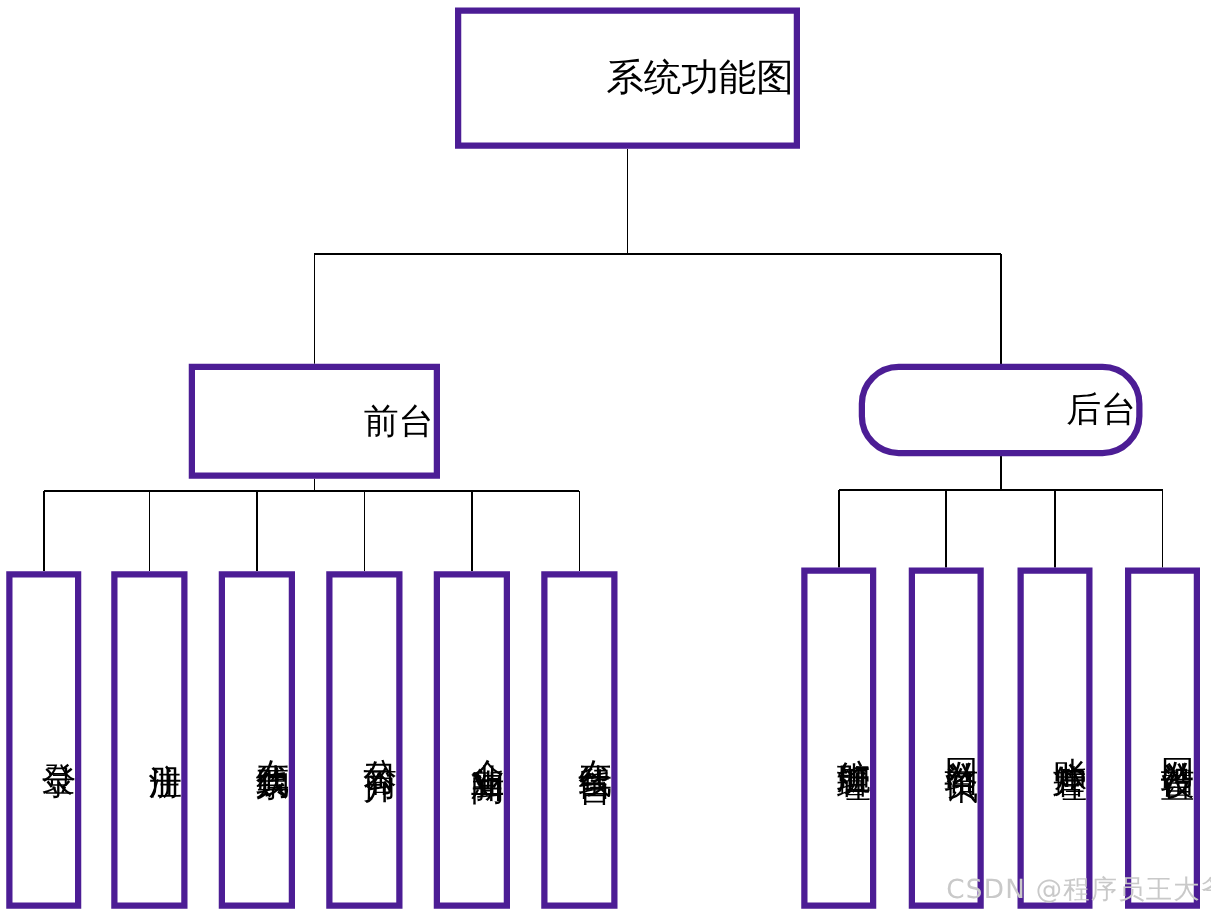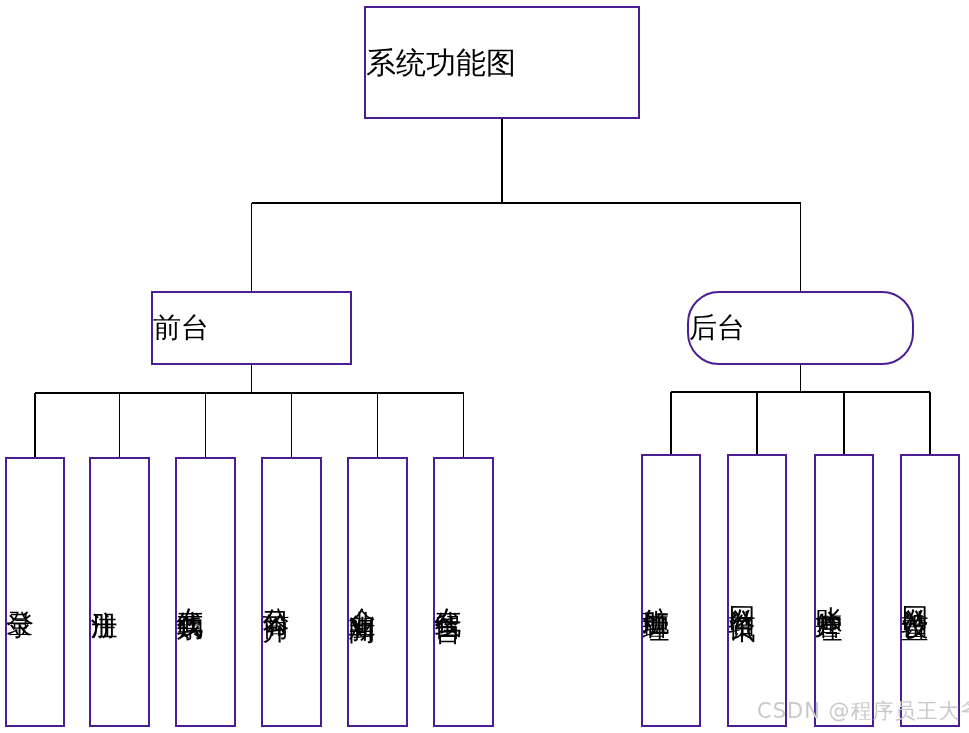--- a/index.html
+++ b/index.html
@@ -23,24 +23,24 @@
     left: 0;
     top: 0;
     width: 969px;
     height: 733px;
     pointer-events: none;
   }
   .node {
     position: absolute;
     box-sizing: border-box;
     background: #ffffff;
-    border: 2px solid #4c1d95;
+    border: 5px solid #4c1d95;
     display: flex;
     align-items: center;
-    justify-content: flex-start;
+    justify-content: flex-end;
     overflow: hidden;
   }
   .node-label {
     color: #000000;
     text-align: center;
     line-height: 1.12;
     white-space: pre;
   }
   .node.root .node-label {
     font-size: 30px;
@@ -90,21 +90,21 @@
       <line x1="671" y1="392" x2="671" y2="454" stroke="#000000" stroke-width="1.4" shape-rendering="crispEdges"></line>
       <line x1="757" y1="392" x2="757" y2="454" stroke="#000000" stroke-width="1.4" shape-rendering="crispEdges"></line>
       <line x1="844" y1="392" x2="844" y2="454" stroke="#000000" stroke-width="1.4" shape-rendering="crispEdges"></line>
       <line x1="930" y1="392" x2="930" y2="454" stroke="#000000" stroke-width="1.4" shape-rendering="crispEdges"></line>
     </svg>
 
   <div class="node root" id="node-root" style="left: 364px; top: 6px; width: 276px; height: 113px;">
     <span class="node-label">系统功能图</span>
   </div>
 
-  <div class="node branch" id="node-branch-0" style="left: 151px; top: 291px; width: 201px; height: 74px;">
+  <div class="node branch" id="node-branch-0" style="left: 151px; top: 291px; width: 201px; height: 92px;">
     <span class="node-label">前台</span>
   </div>
   <div class="node branch" id="node-branch-1" style="left: 687px; top: 291px; width: 227px; height: 74px; border-radius: 32px;">
     <span class="node-label">后台</span>
   </div>
 
   <div class="node leaf" id="node-0-0" style="left: 5px; top: 457px; width: 60px; height: 270px;">
     <span class="node-label">登录</span>
   </div>
   <div class="node leaf" id="node-0-1" style="left: 89px; top: 457px; width: 61px; height: 270px;">

